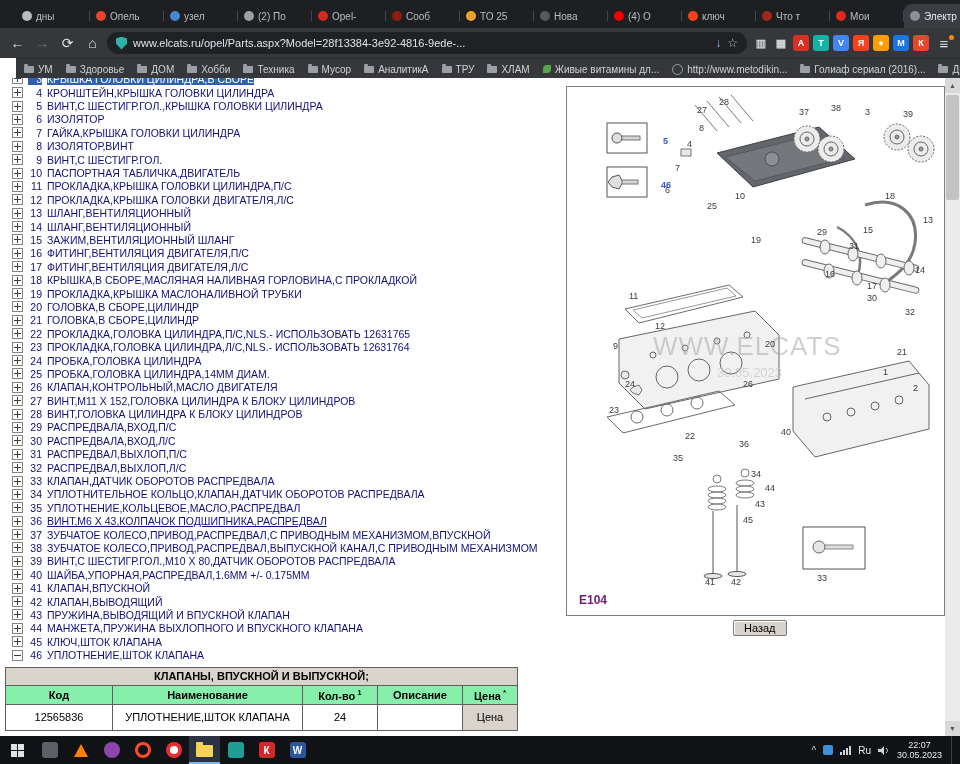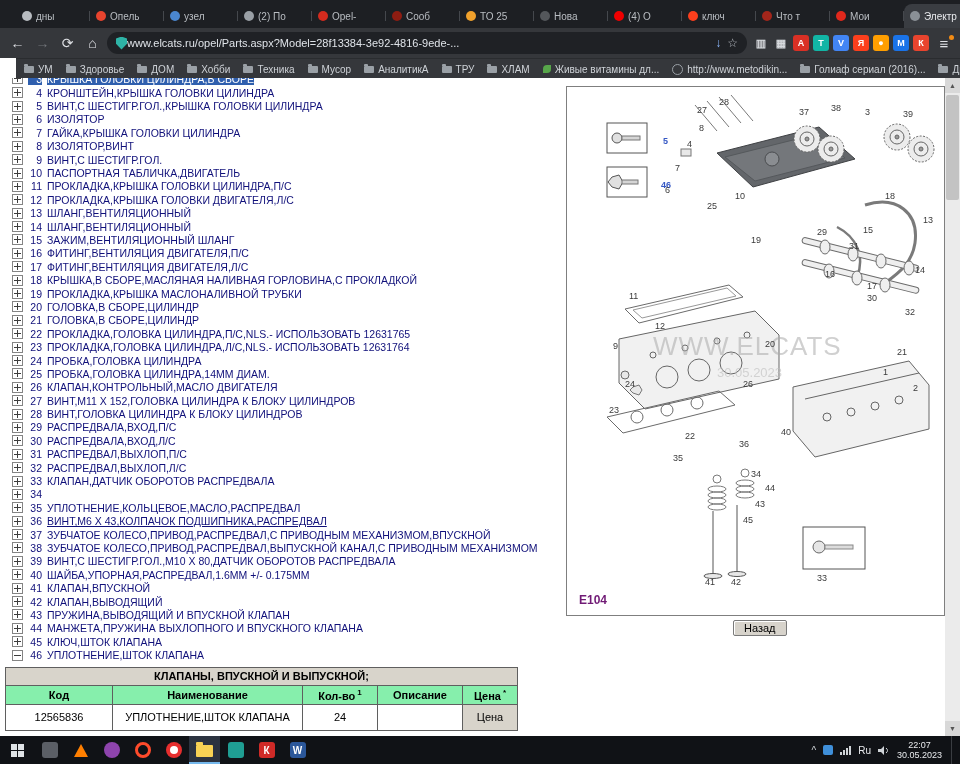--- a/index.html
+++ b/index.html
@@ -13,21 +13,21 @@
        border-radius:8px 8px 0 0;color:#b9bdc2;font-size:10px;position:relative;cursor:default}
   .tab:not(.active)::after{content:"";position:absolute;right:0;top:7px;bottom:7px;width:1px;background:#45484d}
   .tab.active{background:#3a3d42;color:#e8eaed;flex-basis:76px}
   .fav{width:10px;height:10px;border-radius:50%;flex:0 0 10px}
   .tab-title{overflow:hidden;white-space:nowrap;flex:1}
 
   .navbar{position:absolute;top:28px;left:0;right:0;height:30px;background:#35373b;display:flex;align-items:center;padding:0 6px;gap:3px}
   .navbtns{display:flex;gap:2px}
   .nbtn{width:23px;height:23px;color:#dfe1e5;display:flex;align-items:center;justify-content:center;font-size:14px;border-radius:50%}
   .nbtn.dim{color:#72757a}
-  .addr{flex:1;height:22px;background:#1f2125;border-radius:12px;display:flex;align-items:center;padding:0 9px;min-width:0}
+  .addr{flex:1;height:22px;background:#1f2125;border-radius:12px;display:flex;align-items:center;padding:0 9px;gap:6px;min-width:0}
   .shield{width:11px;height:13px;background:#2eb3a6;clip-path:polygon(50% 0,100% 16%,100% 56%,50% 100%,0 56%,0 16%);flex:0 0 11px}
   .url{color:#dfe3e8;font-size:11px;white-space:nowrap;overflow:hidden;text-overflow:ellipsis;flex:1}
   .addr-actions{display:flex;gap:6px}
   .addr-ic{font-size:12px;line-height:12px}
   .ext{display:flex;gap:4px;align-items:center;margin-left:3px}
   .ext-ic{width:16px;height:16px;border-radius:3px;display:flex;align-items:center;justify-content:center;font-size:9px;font-weight:bold;color:#fff}
   .menu-ic{color:#dfe1e5;font-size:15px;margin:0 2px 0 4px;position:relative;width:16px;text-align:center}
   .menu-dot{position:absolute;top:0;right:-2px;width:5px;height:5px;border-radius:50%;background:#f28b14}
 
   .bmbar{position:absolute;top:58px;left:16px;right:0;height:20px;background:#35373b;border-top:1px solid #2a2c2f;
@@ -404,20 +404,21 @@
         <span class="plabel">РАСПРЕДВАЛ,ВЫХЛОП,Л/С</span>
       </div>
       <div class="part-row">
         <span class="pbox"></span>
         <span class="pnum">33</span>
         <span class="plabel">КЛАПАН,ДАТЧИК ОБОРОТОВ РАСПРЕДВАЛА</span>
       </div>
       <div class="part-row">
         <span class="pbox"></span>
         <span class="pnum">34</span>
+        <span class="plabel">УПЛОТНИТЕЛЬНОЕ КОЛЬЦО,КЛАПАН,ДАТЧИК ОБОРОТОВ РАСПРЕДВАЛА</span>
       </div>
       <div class="part-row">
         <span class="pbox"></span>
         <span class="pnum">35</span>
         <span class="plabel">УПЛОТНЕНИЕ,КОЛЬЦЕВОЕ,МАСЛО,РАСПРЕДВАЛ</span>
       </div>
       <div class="part-row">
         <span class="pbox"></span>
         <span class="pnum">36</span>
         <span class="plabel und">ВИНТ,М6 X 43,КОЛПАЧОК ПОДШИПНИКА,РАСПРЕДВАЛ</span>

